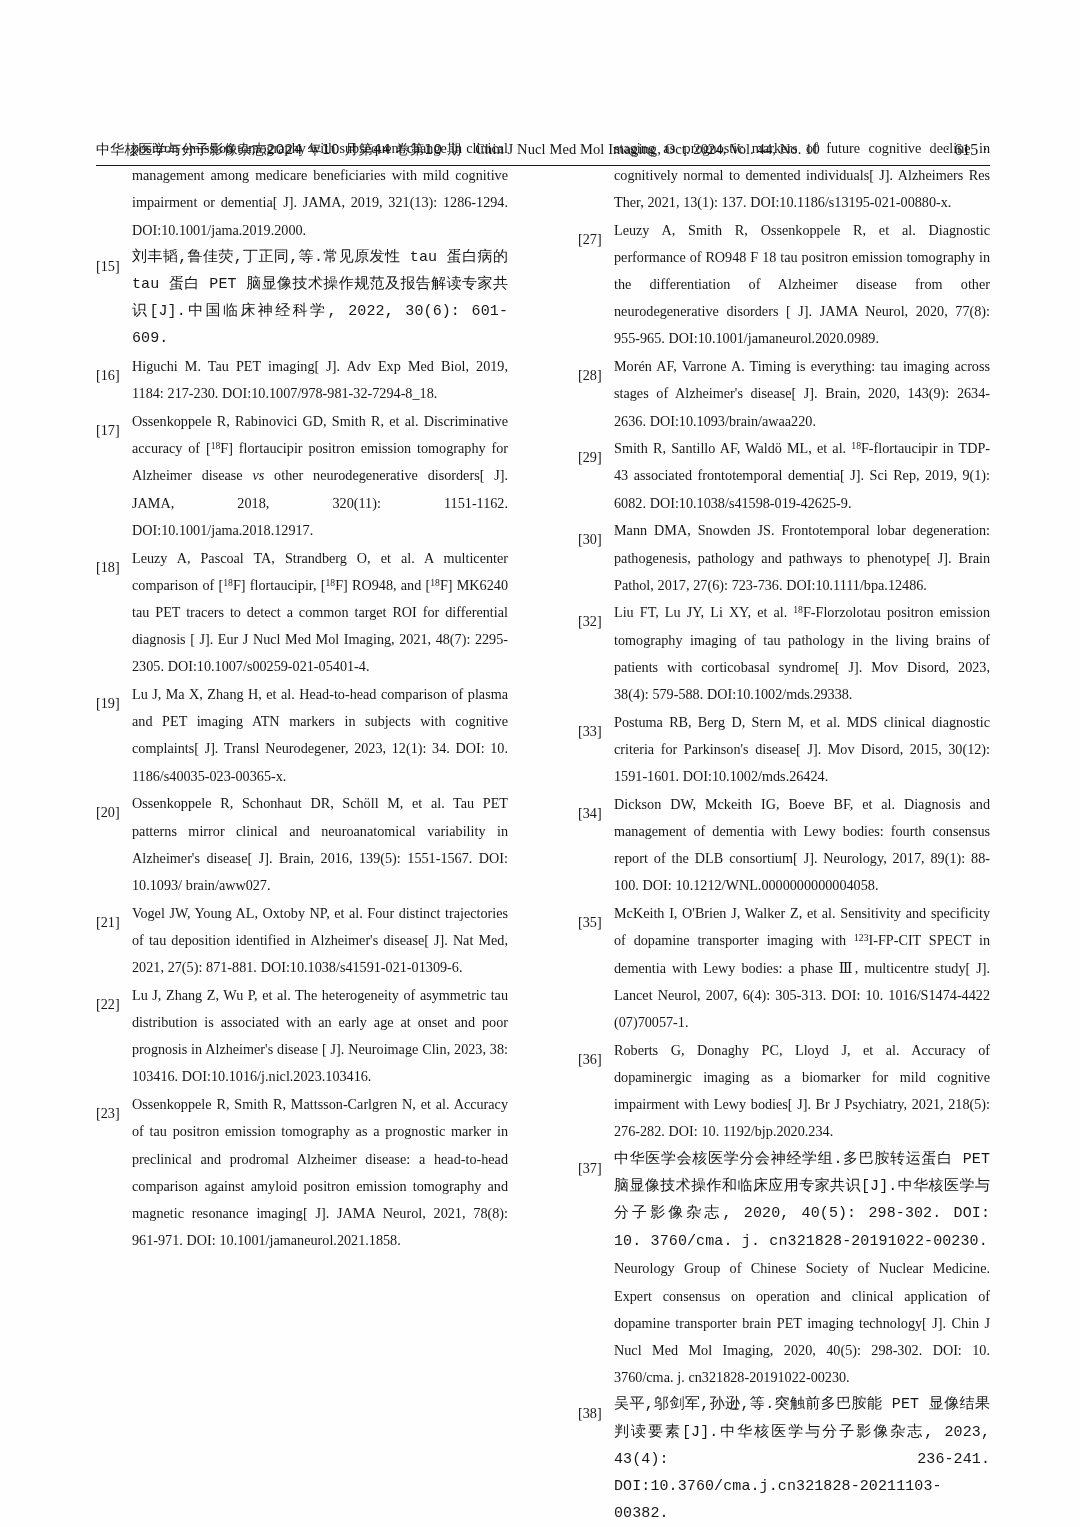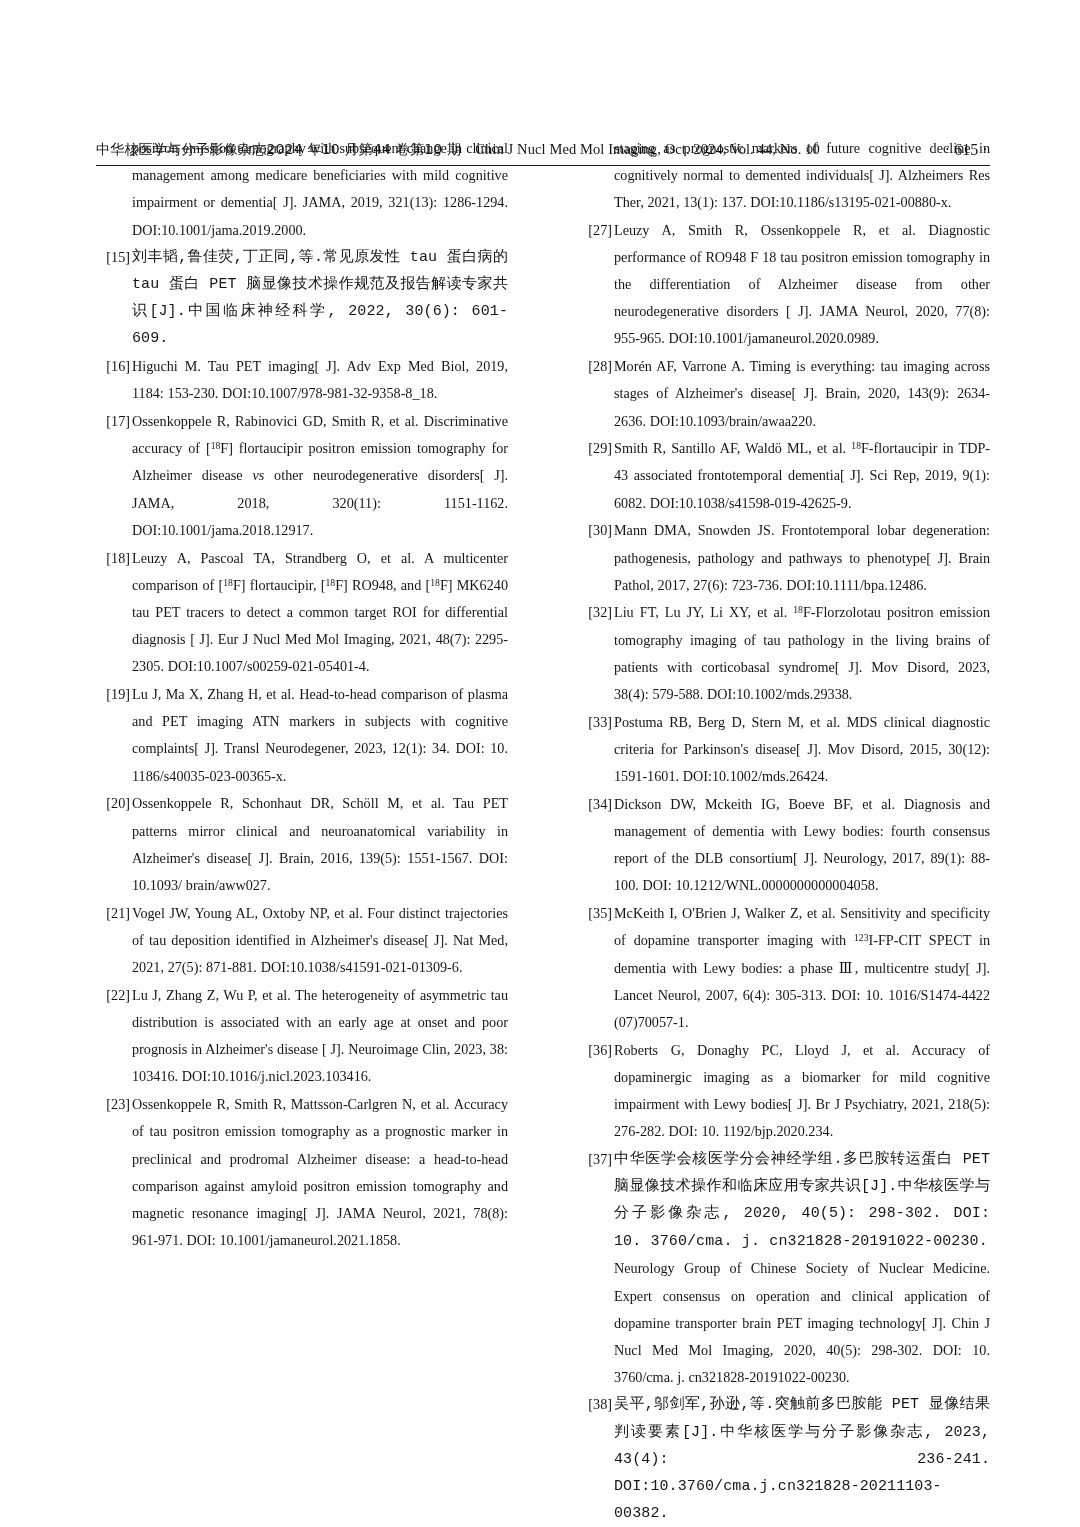--- a/index.html
+++ b/index.html
@@ -72,23 +72,23 @@
     font-size: 14.2px;
     line-height: 27.2px;
     text-align: justify;
     text-justify: inter-word;
     hyphens: manual;
     word-spacing: 0.2px;
   }
   .ref-num {
     position: absolute;
     left: 0;
-    top: 0;
+    top: 9px;
     width: 34px;
-    text-align: right;
+    text-align: left;
     font-size: 14.2px;
     line-height: 27.2px;
     white-space: nowrap;
   }
   .ref-body {
     display: block;
   }
   
   .ref-cont {
     padding-left: 36px;
@@ -142,21 +142,21 @@
 
 
 
       <div class="ref">
         <span class="ref-num">[15]</span>
         <span class="ref-body cn">刘丰韬,鲁佳荧,丁正同,等.常见原发性 tau 蛋白病的 tau 蛋白 PET 脑显像技术操作规范及报告解读专家共识[J].中国临床神经科学, 2022, 30(6): 601-609.</span>
       </div>
 
       <div class="ref">
         <span class="ref-num">[16]</span>
-        <span class="ref-body">Higuchi M. Tau PET imaging[ J]. Adv Exp Med Biol, 2019, 1184: 153-230. DOI:10.1007/978-981-32-9358-8_18.</span>
+        <span class="ref-body">Higuchi M. Tau PET imaging[ J]. Adv Exp Med Biol, 2019, 1184: 217-230. DOI:10.1007/978-981-32-7294-8_18.</span>
       </div>
 
       <div class="ref">
         <span class="ref-num">[17]</span>
         <span class="ref-body">Ossenkoppele R, Rabinovici GD, Smith R, et al. Discriminative accuracy of [<sup>18</sup>F] flortaucipir positron emission tomography for Alzheimer disease <i>vs</i> other neurodegenerative disorders[ J]. JAMA, 2018, 320(11): 1151-1162. DOI:10.1001/jama.2018.12917.</span>
       </div>
 
       <div class="ref">
         <span class="ref-num">[18]</span>
         <span class="ref-body">Leuzy A, Pascoal TA, Strandberg O, et al. A multicenter comparison of [<sup>18</sup>F] flortaucipir, [<sup>18</sup>F] RO948, and [<sup>18</sup>F] MK6240 tau PET tracers to detect a common target ROI for differential diagnosis [ J]. Eur J Nucl Med Mol Imaging, 2021, 48(7): 2295-2305. DOI:10.1007/s00259-021-05401-4.</span>

